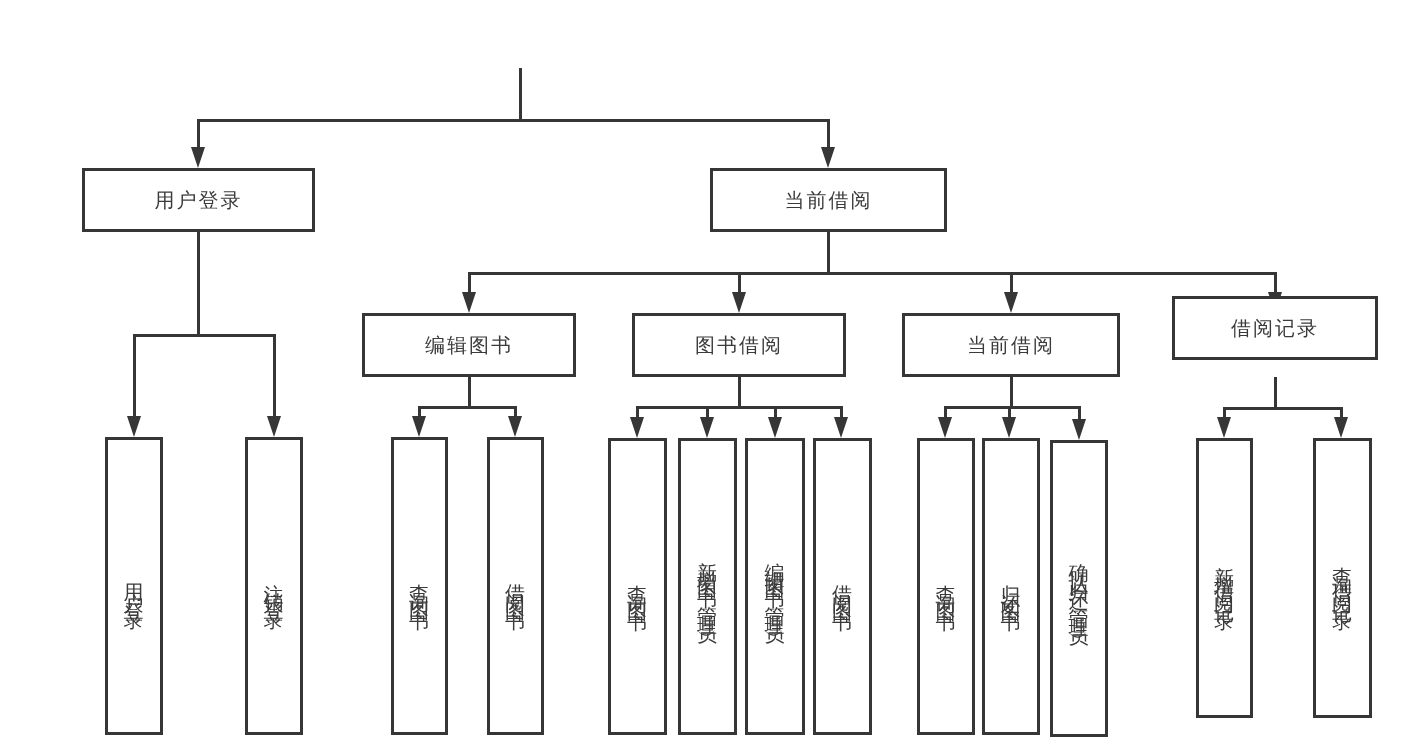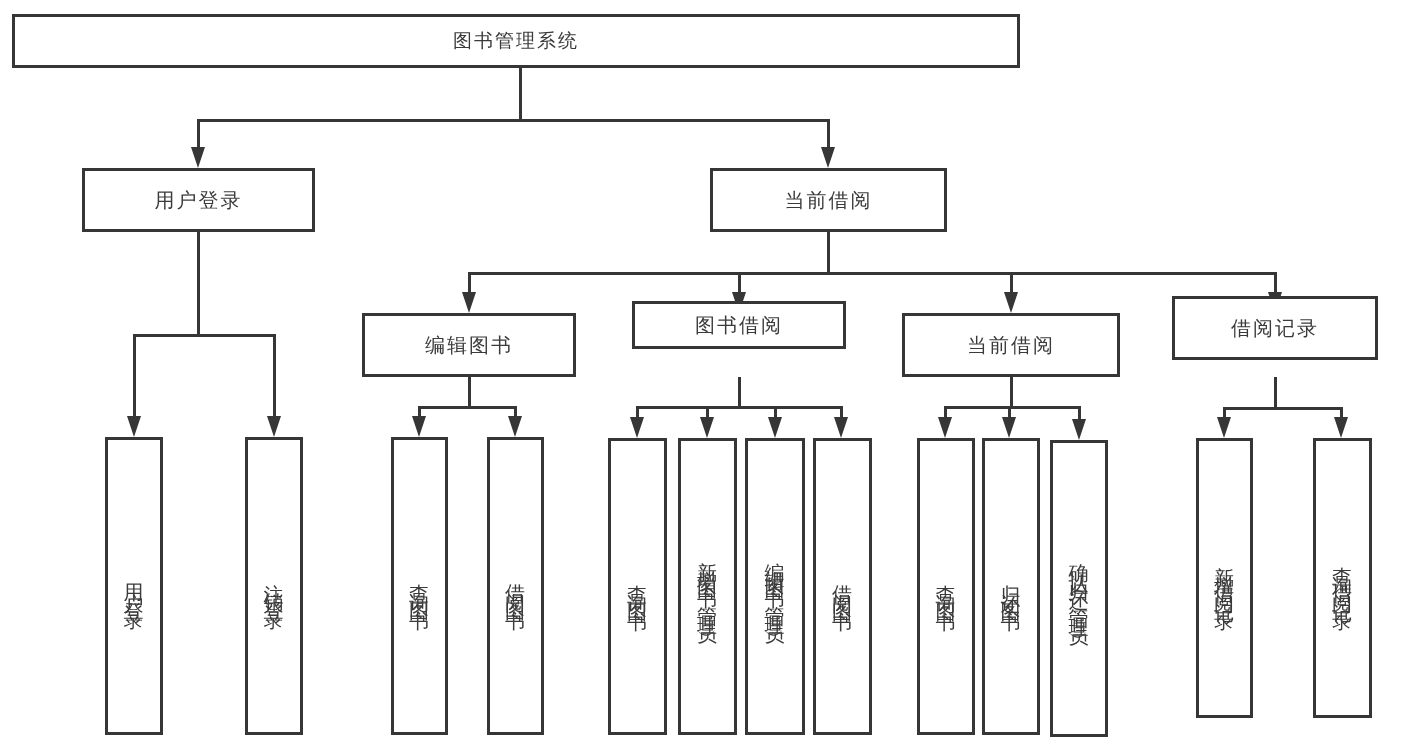--- a/index.html
+++ b/index.html
@@ -30,23 +30,20 @@
   .watermark {
     position:absolute; left:1183px; top:716px; font-size:19px;
     color:#b5b5b5; letter-spacing:0.5px; white-space:nowrap; z-index:5;
   }
 </style>
 </head>
 <body>
 
 <div class="canvas">
 
-  <div class="box" style="left:12px;top:14px;width:1008px;height:54px;font-size:19px;">
-    <span>图书管理系统</span>
-  </div>
 
   <div class="vline" style="left:519px;top:68px;height:53px;"></div>
   <div class="hline" style="left:198px;top:119px;width:630px;"></div>
   <div class="vline" style="left:197px;top:119px;height:40px;"></div>
   <div class="vline" style="left:827px;top:119px;height:40px;"></div>
   <div class="arrow" style="left:191px;top:147px;"></div>
   <div class="arrow" style="left:821px;top:147px;"></div>
 
   <div class="box" style="left:82px;top:168px;width:233px;height:64px;">
     <span>用户登录</span>
@@ -69,21 +66,21 @@
   <div class="vline" style="left:1010px;top:272px;height:26px;"></div>
   <div class="vline" style="left:1274px;top:272px;height:26px;"></div>
   <div class="arrow" style="left:462px;top:292px;"></div>
   <div class="arrow" style="left:732px;top:292px;"></div>
   <div class="arrow" style="left:1004px;top:292px;"></div>
   <div class="arrow" style="left:1268px;top:292px;"></div>
 
   <div class="box" style="left:362px;top:313px;width:214px;height:64px;">
     <span>编辑图书</span>
   </div>
-  <div class="box" style="left:632px;top:301px;width:214px;height:48px;">
+  <div class="box" style="left:632px;top:313px;width:214px;height:64px;">
     <span>图书借阅</span>
   </div>
   <div class="box" style="left:902px;top:313px;width:218px;height:64px;">
     <span>当前借阅</span>
   </div>
   <div class="box" style="left:1172px;top:296px;width:206px;height:64px;">
     <span>借阅记录</span>
   </div>
 
   <div class="vline" style="left:468px;top:377px;height:31px;"></div>

